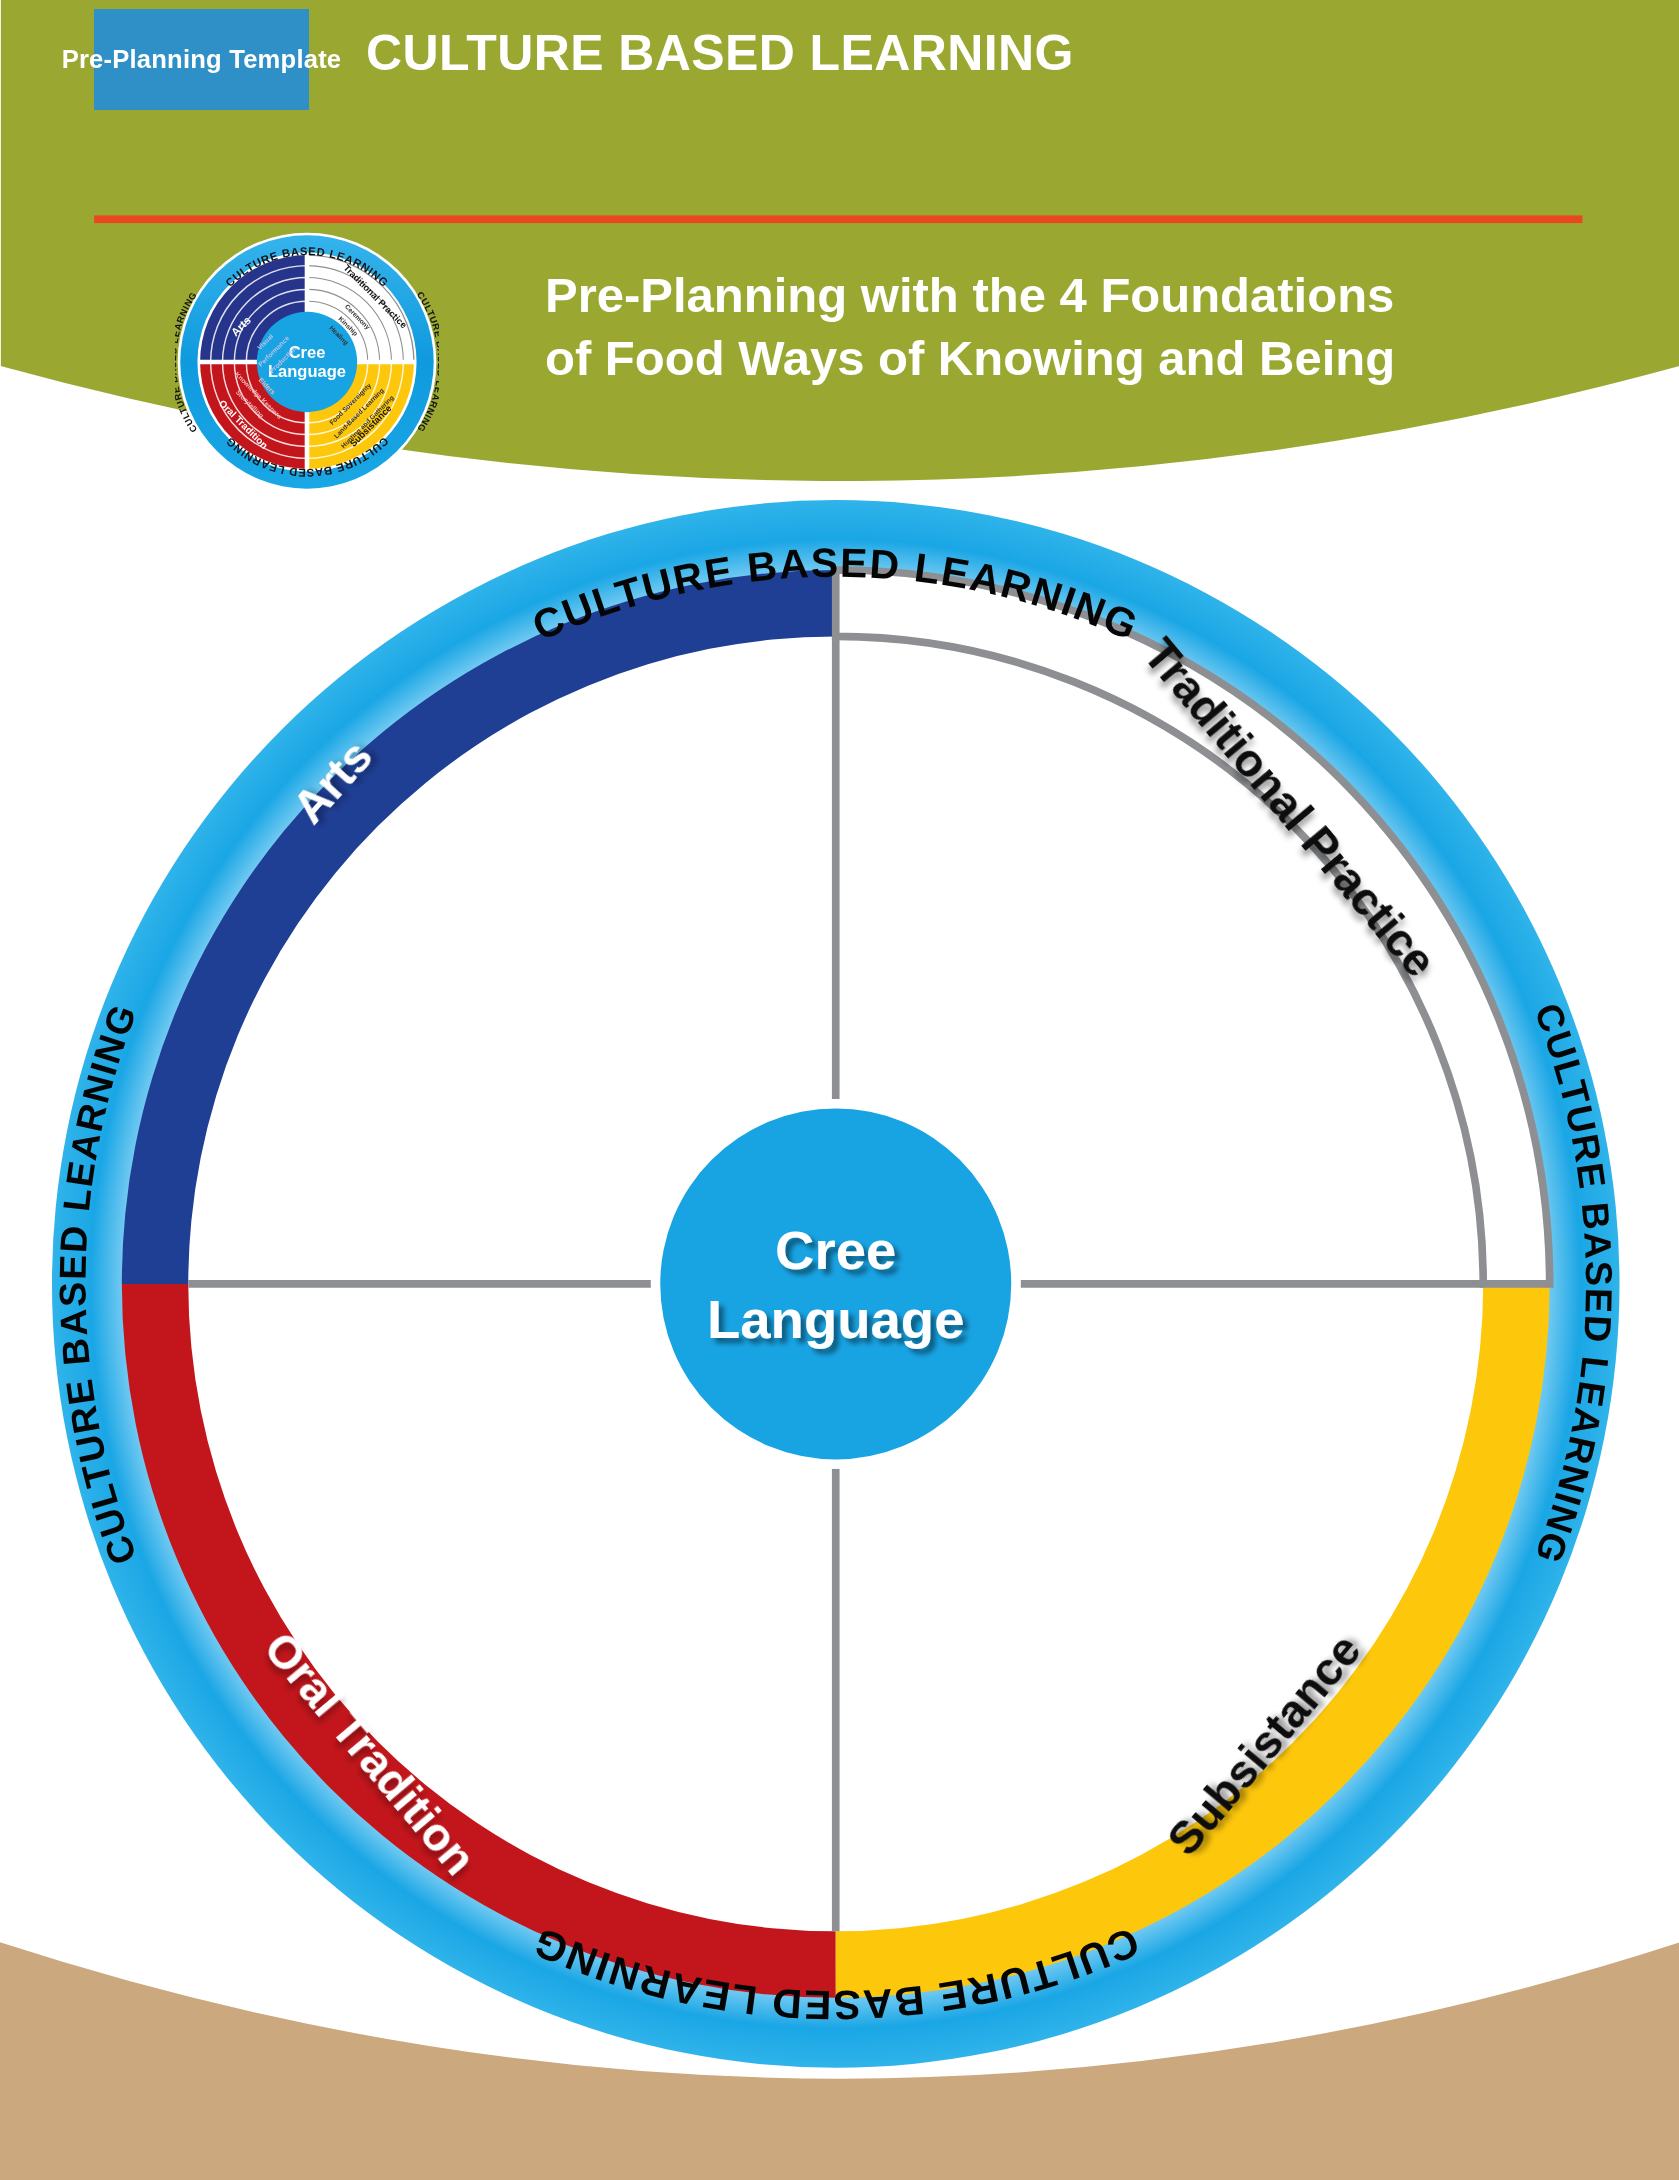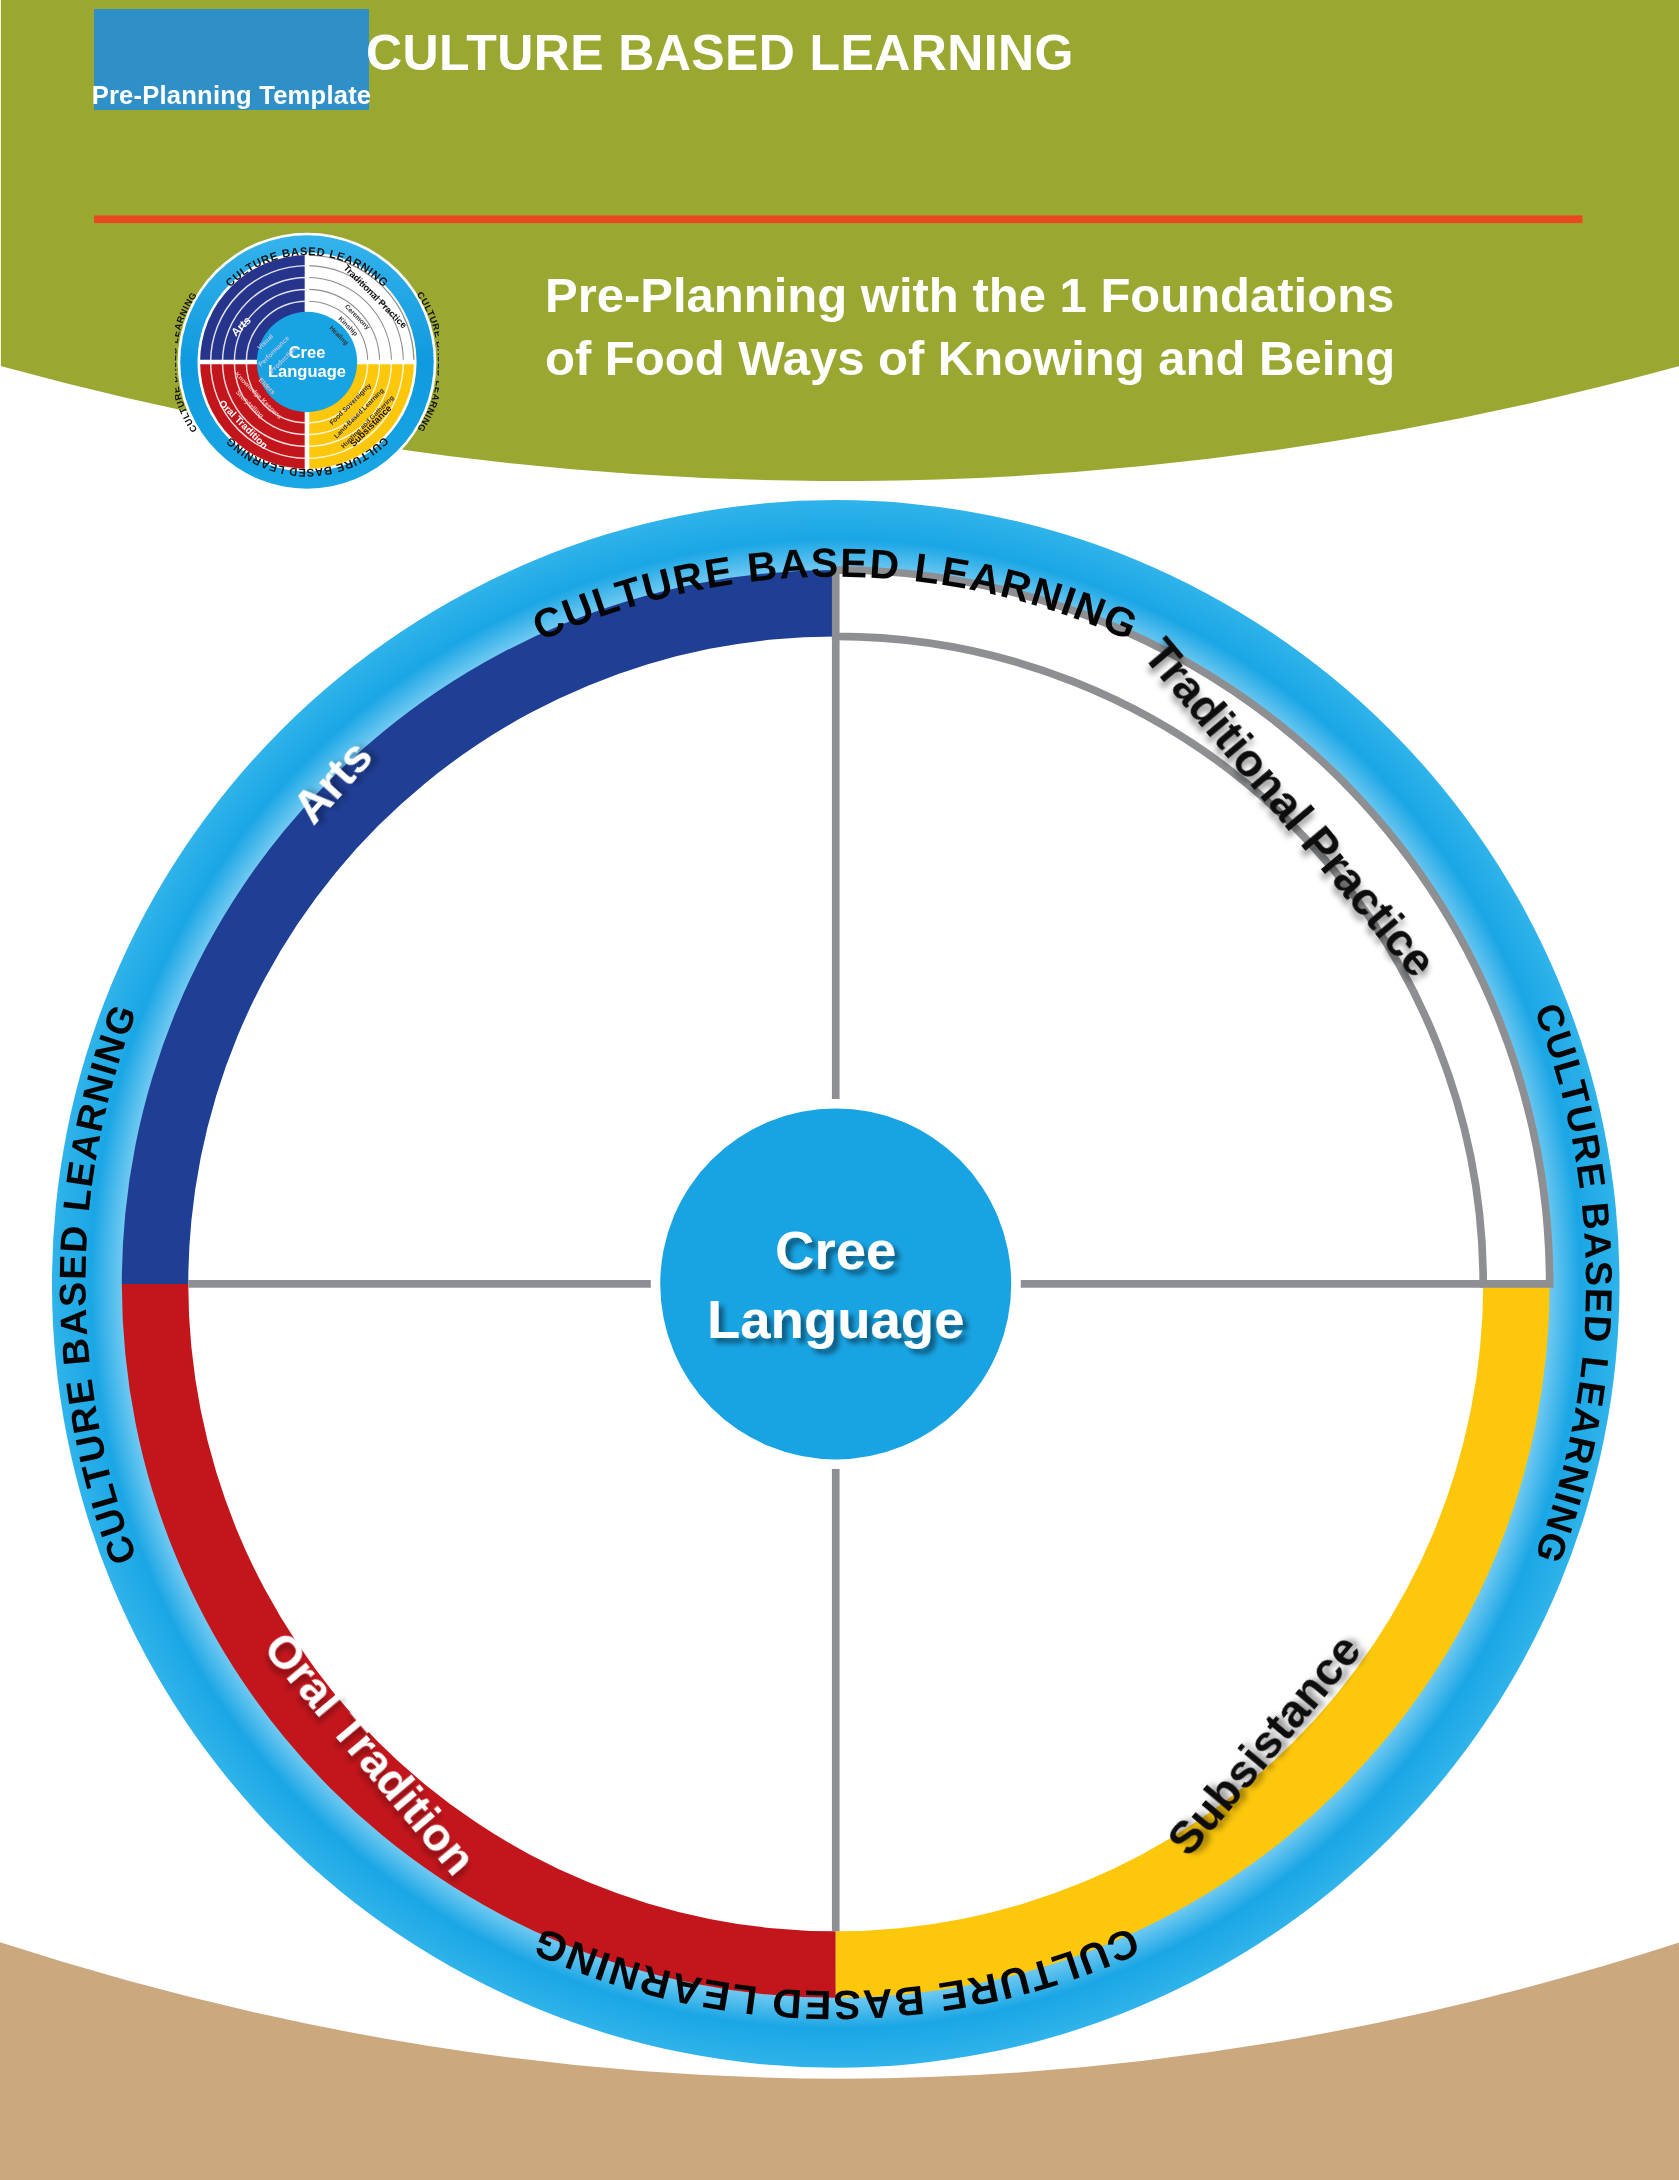--- a/index.html
+++ b/index.html
@@ -4,22 +4,22 @@
 <style>
   html,body{margin:0;padding:0;background:#fff;}
   body{width:1680px;height:2181px;position:relative;overflow:hidden;
        font-family:"Liberation Sans",sans-serif;}
   #stage{position:absolute;inset:0;width:1680px;height:2181px;}
   svg{display:block;}
   .abs{position:absolute;}
 
   
   #header-band{left:0;top:0;width:1680px;height:596px;z-index:1;}
-  #badge{left:94px;top:8.5px;width:275px;height:101px;
-         background:#2e90c6;z-index:3;display:flex;align-items:flex-end;
+  #badge{left:94px;top:8.5px;width:215px;height:101px;
+         background:#2e90c6;z-index:3;display:flex;align-items:center;
          justify-content:center;}
   #badge span{color:#fff;font-weight:bold;font-size:25.6px;letter-spacing:0.2px;
               white-space:nowrap;}
   #main-title{left:366px;top:24px;z-index:3;color:#fff;font-weight:bold;
               font-size:50px;letter-spacing:0.4px;white-space:nowrap;}
   #subtitle{left:545px;top:264px;z-index:3;color:#fff;font-weight:bold;
             font-size:49px;line-height:1.28;width:1073px;}
   #logo-wrap{left:175px;top:230px;width:264px;height:264px;z-index:3;}
 
   
@@ -43,21 +43,21 @@
     <rect x="110" y="253" width="1748" height="9" fill="#e8471f"></rect>
   </svg>
 
   <div class="abs" id="badge">
     <span>Pre-Planning Template</span>
   </div>
 
   <div class="abs" id="main-title">CULTURE BASED LEARNING</div>
 
   <div class="abs" id="subtitle">
-    <div>Pre-Planning with the 1 Foundations</div>
+    <div>Pre-Planning with the 4 Foundations</div>
     <div>of Food Ways of Knowing and Being</div>
   </div>
 
   <svg class="abs" id="logo-wrap" width="264" height="264" viewBox="0 0 400 400">
     <defs>
       <linearGradient id="lgRing" x1="0" y1="0" x2="0" y2="1">
         <stop offset="0%" stop-color="#35b3ec"></stop>
         <stop offset="50%" stop-color="#0f9ade"></stop>
         <stop offset="100%" stop-color="#1aa7e5"></stop>
       </linearGradient>

